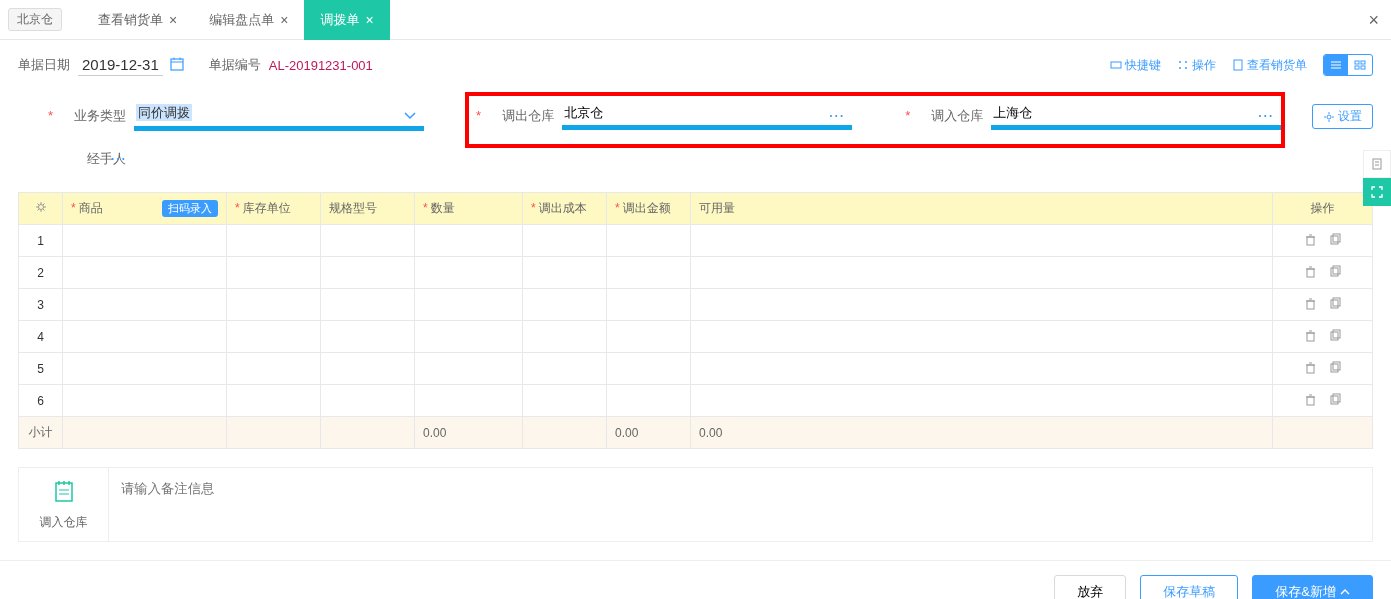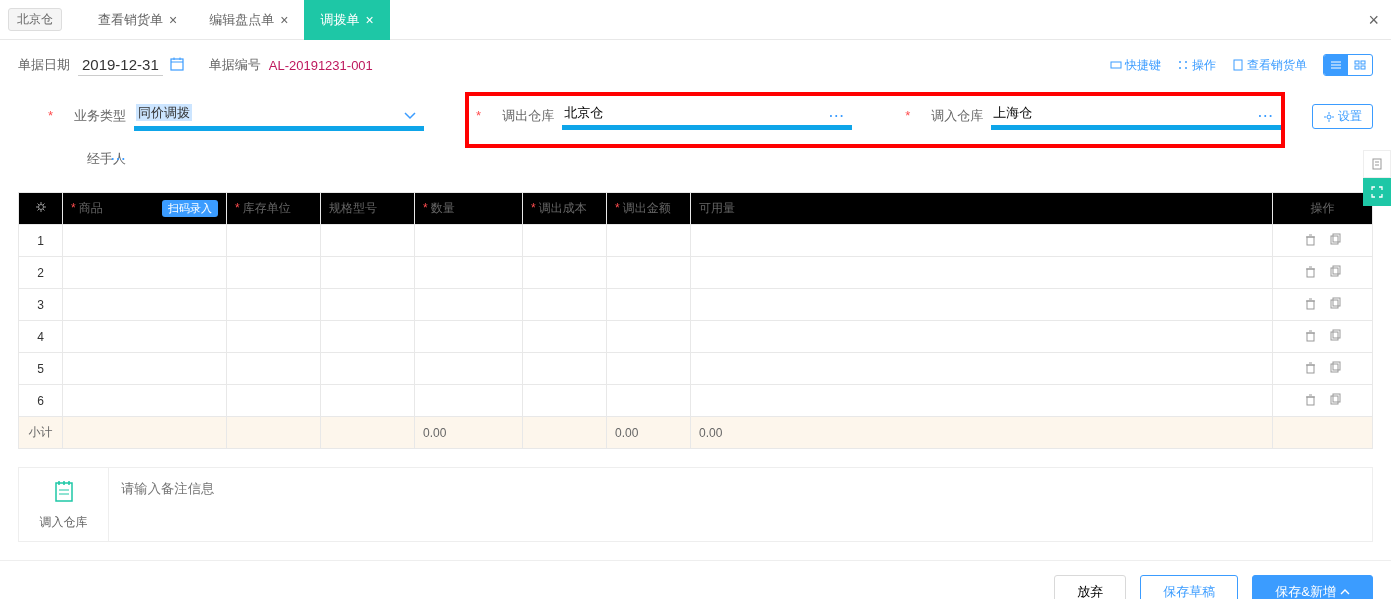--- a/index.html
+++ b/index.html
@@ -32,21 +32,21 @@
 .more-icon { color: #3b9cff; margin-left: -24px; font-size: 16px; letter-spacing: 1px; cursor: pointer; }
 .highlight-box { position: absolute; border: 4px solid #ff0000; top: 2px; left: 465px; width: 820px; height: 56px; pointer-events: none; }
 .settings-btn { border: 1px solid #3b9cff; color: #3b9cff; padding: 3px 10px; border-radius: 3px; font-size: 12px; cursor: pointer; display: flex; align-items: center; gap: 3px; position: absolute; right: 18px; top: 14px; }
 .side-tools { position: absolute; right: 0; top: 150px; display: flex; flex-direction: column; }
 .side-tool { width: 28px; height: 28px; display: flex; align-items: center; justify-content: center; cursor: pointer; }
 .side-tool.expand { background: #1ec7a6; color: #fff; }
 .side-tool.doc { color: #999; border: 1px solid #eee; }
 .table-wrap { padding: 0 18px; }
 table { width: 100%; border-collapse: collapse; }
 th, td { border: 1px solid #e8e8e8; padding: 0 8px; height: 32px; font-size: 12px; text-align: left; }
-th { background: #000000; color: #666; font-weight: normal; }
+th { background: #fef9c3; color: #666; font-weight: normal; }
 .col-idx { width: 44px; text-align: center; }
 .col-product { width: 164px; }
 .col-unit { width: 94px; }
 .col-spec { width: 94px; }
 .col-qty { width: 108px; }
 .col-cost { width: 84px; }
 .col-amount { width: 84px; }
 .col-avail { }
 .col-ops { width: 100px; text-align: center; }
 .scan-badge { background: #3b9cff; color: #fff; font-size: 11px; padding: 1px 6px; border-radius: 3px; float: right; cursor: pointer; }

